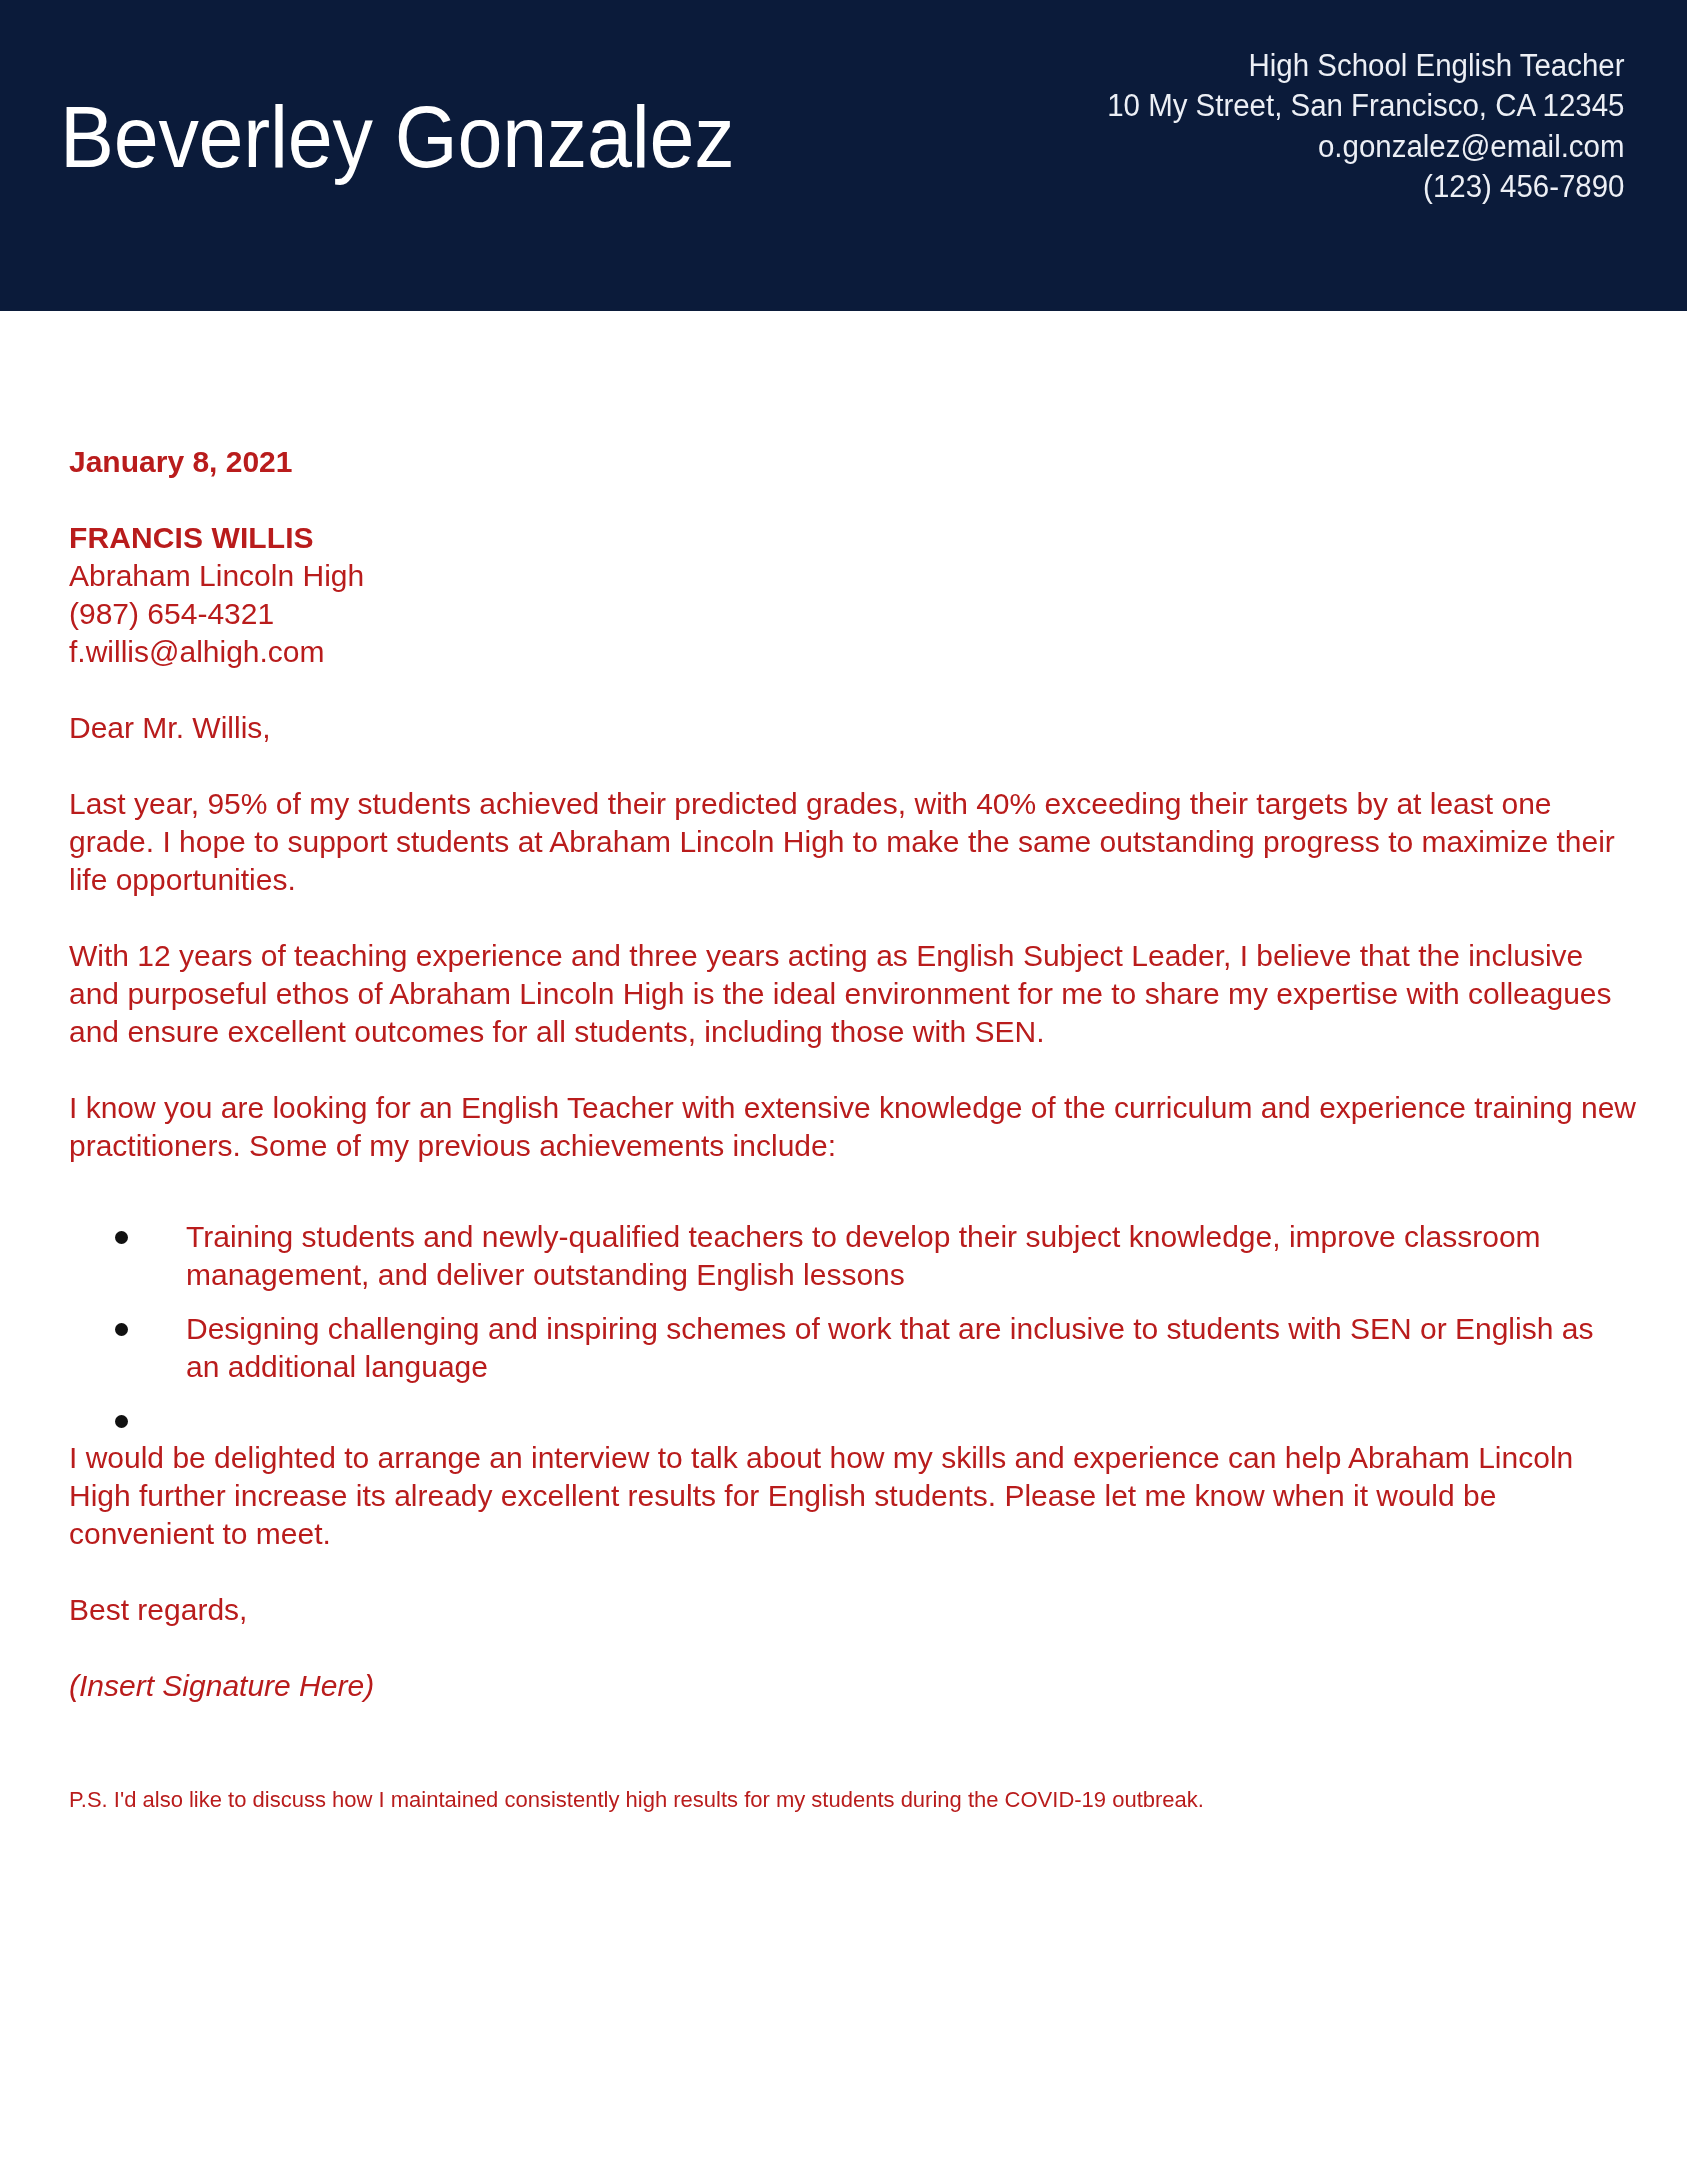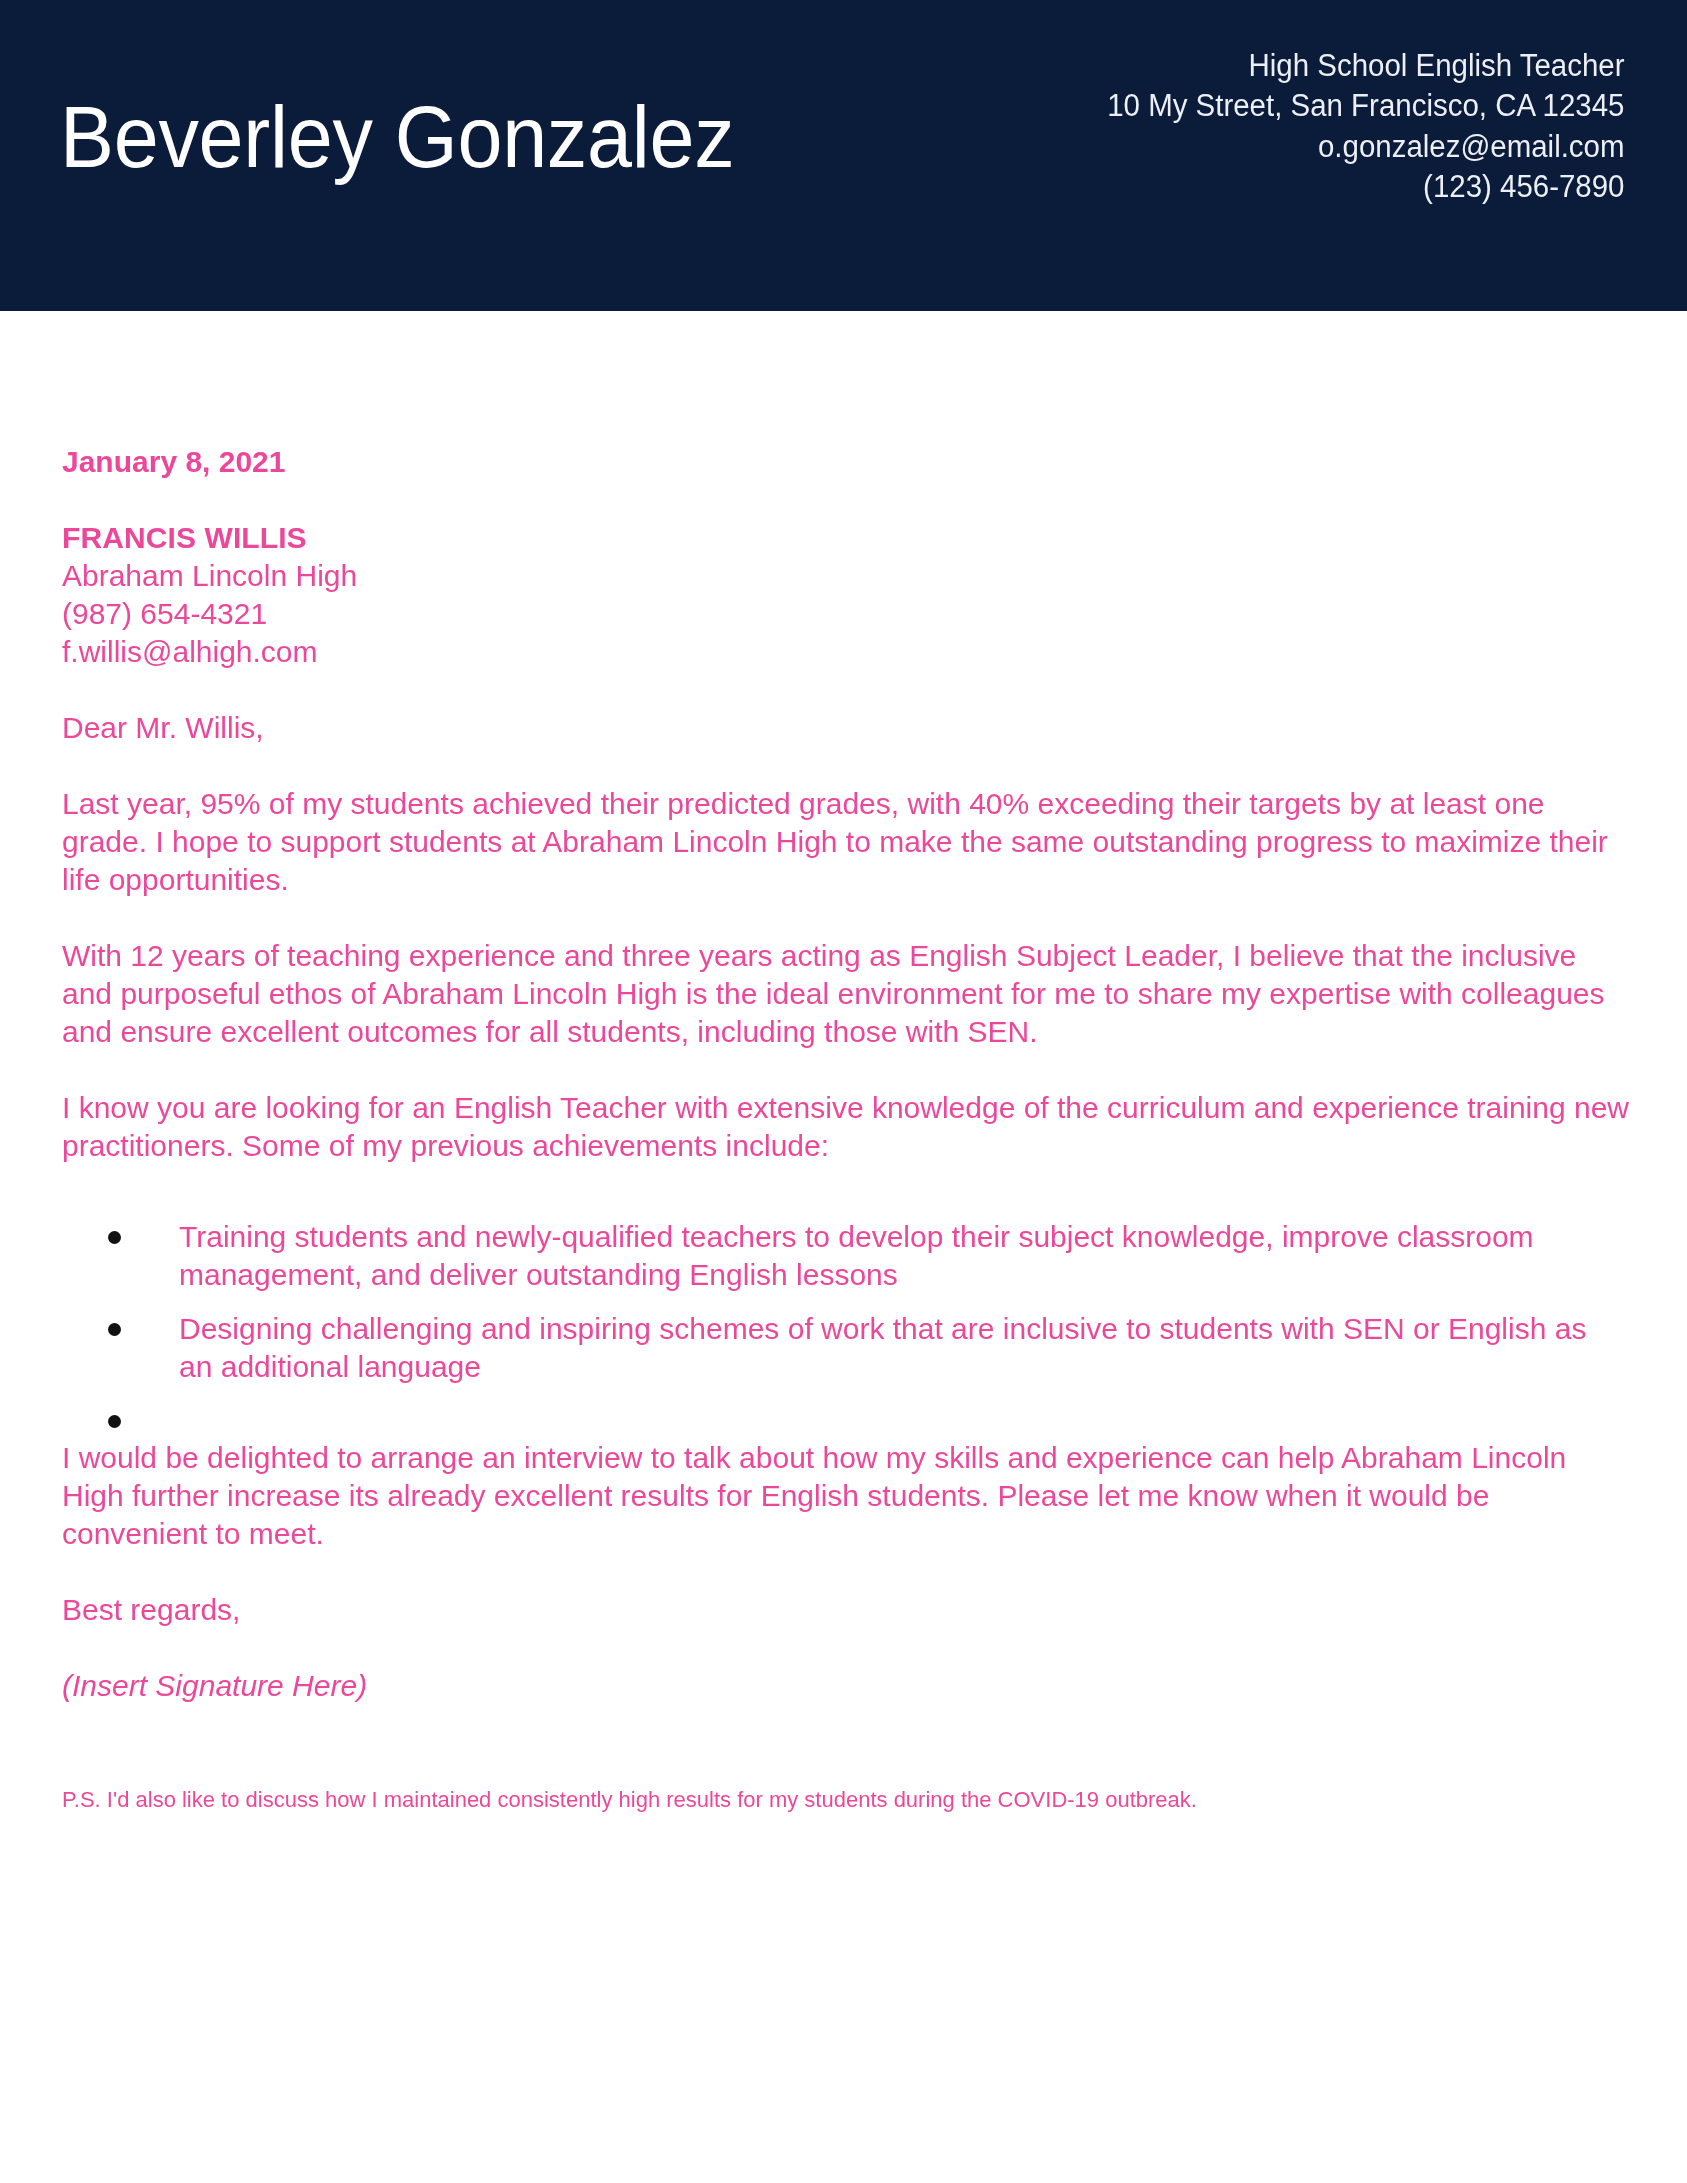--- a/index.html
+++ b/index.html
@@ -60,26 +60,26 @@
   }
   .contact div {
     white-space: nowrap;
     transform: scaleX(0.95);
     transform-origin: right center;
   }
 
   
   .body {
     position: absolute;
-    left: 62px;
+    left: 69px;
     top: 443px;
     width: 1569px;
     font-size: 30px;
     line-height: 38px;
-    color: #ec4899;
+    color: #b91c1c;
     box-sizing: border-box;
   }
   .gap-lg { height: 38px; }
   .gap-md { height: 37px; }
 
   .date {
     font-weight: bold;
     font-size: 30px;
     line-height: 38px;
   }

